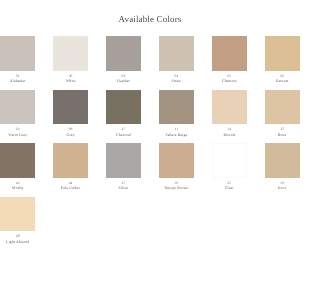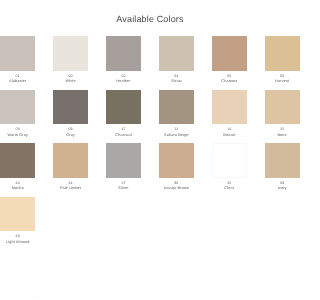--- a/index.html
+++ b/index.html
@@ -2,21 +2,21 @@
 <html><head>
 <meta charset="utf-8">
 <style>
   html, body { margin:0; padding:0; }
   body {
     width:300px; height:300px; background:#ffffff; overflow:hidden;
     font-family:"Liberation Sans", sans-serif;
     -webkit-font-smoothing:antialiased;
     text-rendering:geometricPrecision;
   }
-  .page { position:relative; width:300px; height:300px; }
+  .page { position:relative; width:300px; height:300px;font-family:Liberation Serif, serif; }
   .title, .lbl { opacity:0.999; }
   .title {
     position:absolute; left:0; top:14.2px; width:300px; text-align:center;
     font-size:9.0px; line-height:10px; color:#4a4a4c; letter-spacing:0.15px; font-weight:400;
   }
   .cell { position:absolute; width:35.3px; }
   .sw { width:35.3px; height:34.6px; }
   .sw.clear { background:#ffffff; box-shadow:inset 0 0 0 1.15px #f9f9fa; }
   .lbl { text-align:center; color:#5f5c5a; }
   .faint-top {

